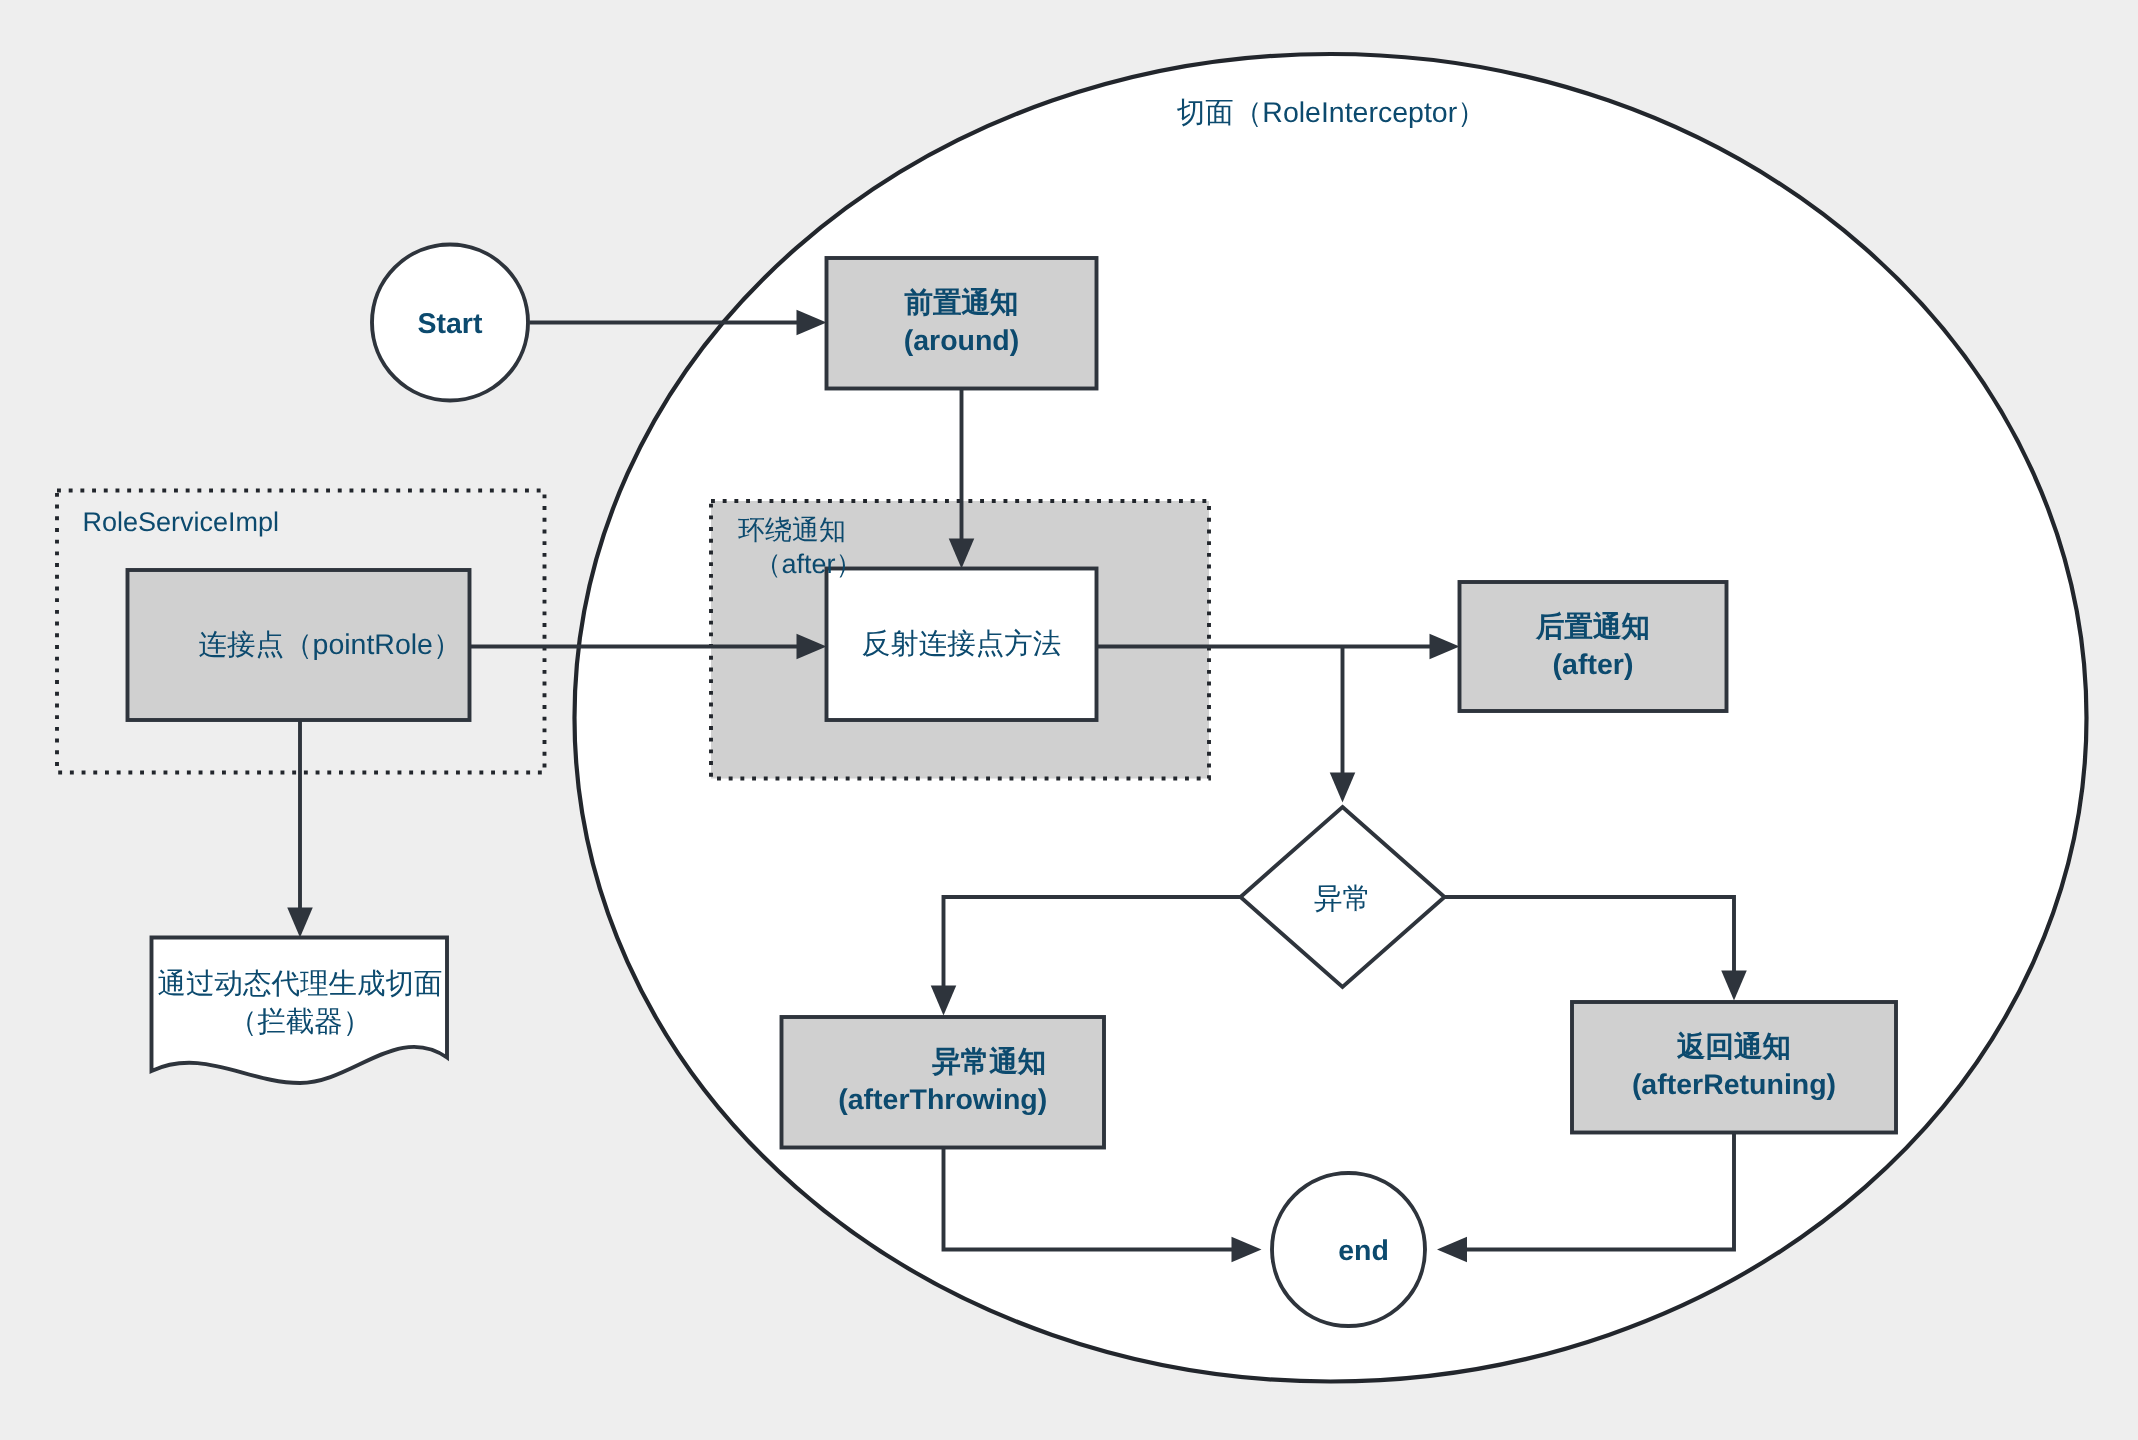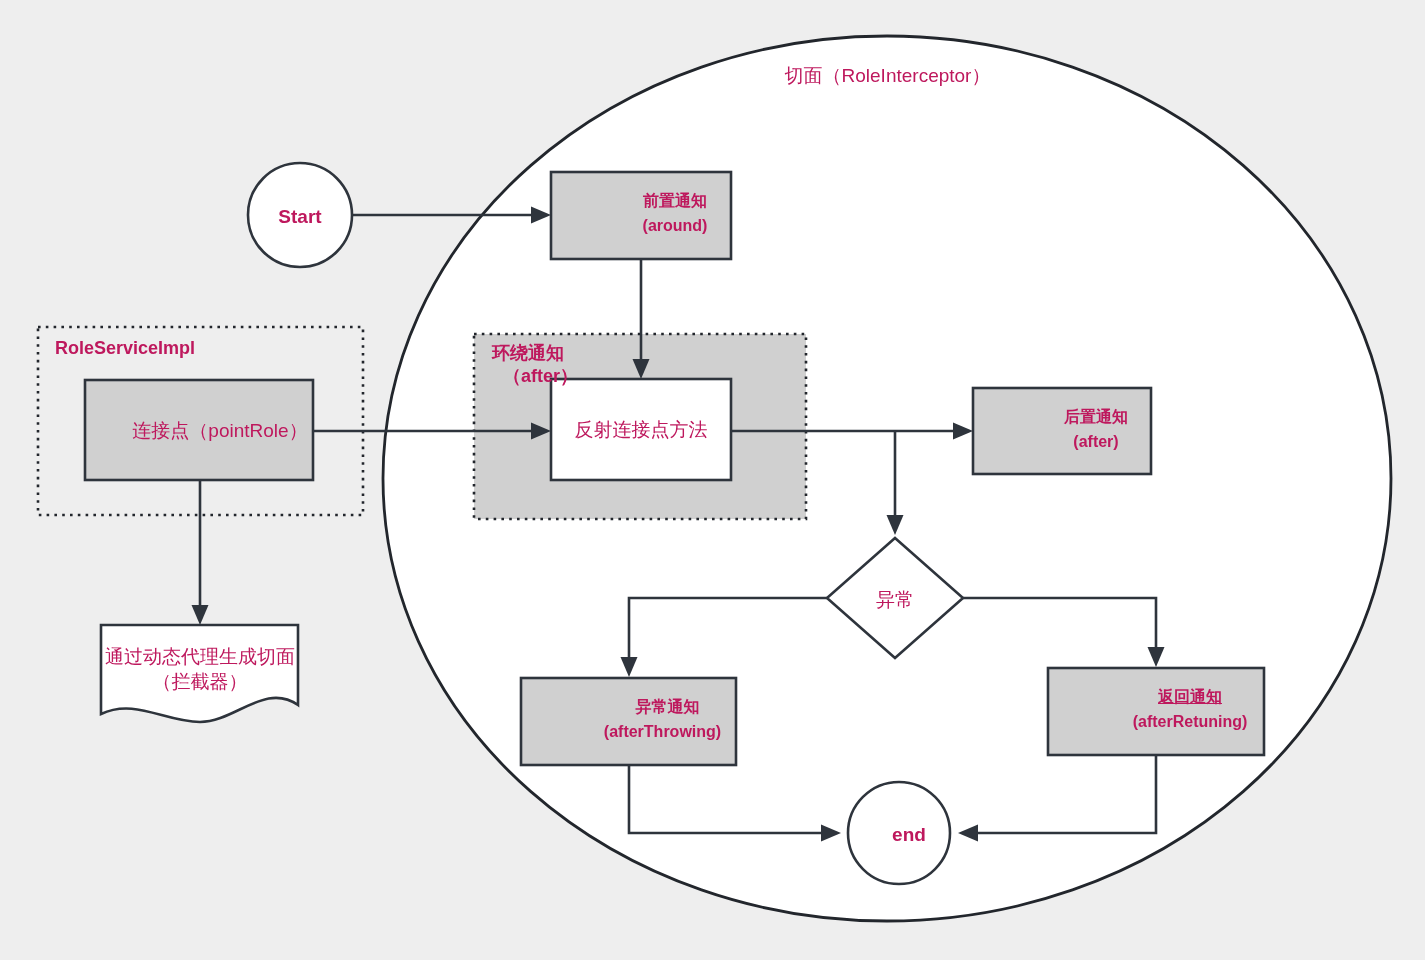--- a/index.html
+++ b/index.html
@@ -62,41 +62,40 @@
     stroke-linejoin: miter;
     stroke-linecap: butt;
   }
   .arrowhead {
     fill: #2e343c;
     stroke: none;
   }
   .lbl {
     position: absolute;
     text-align: center;
-    color: #be185d;
+    color: #0c4a6e;
     line-height: 1.26;
     white-space: pre;
     pointer-events: none;
   }
   .lbl-plain {
     font-size: 19px;
     font-weight: 400;
   }
   .lbl-bold {
-    font-size: 16px;
+    font-size: 19px;
     font-weight: 700;
-    padding-left: 34px;
   }
   .lbl-title {
     font-size: 19px;
     font-weight: 400;
   }
   .lbl-container-title {
     font-size: 18px;
-    font-weight: 700;
+    font-weight: 400;
     text-align: left;
   }
   .lbl-circle {
     font-size: 19px;
     font-weight: 700;
   }
 </style>
 </head>
 <body>
 
@@ -195,24 +194,24 @@
 
   <div class="lbl lbl-plain" style="left:85px; top:419px; width:270px;">连接点（pointRole）</div>
 
   <div class="lbl lbl-plain" style="left:551px; top:418px; width:180px;">反射连接点方法</div>
 
   <div class="lbl lbl-bold" style="left:973px; top:407px; width:178px;">后置通知</div>
   <div class="lbl lbl-bold" style="left:973px; top:432px; width:178px;">(after)</div>
 
   <div class="lbl lbl-plain" style="left:845px; top:588px; width:100px;">异常</div>
 
-  <div class="lbl lbl-bold" style="left:507px; top:697px; width:253px;">异常通知</div>
+  <div class="lbl lbl-bold" style="left:533px; top:697px; width:253px;">异常通知</div>
   <div class="lbl lbl-bold" style="left:521px; top:722px; width:215px;">(afterThrowing)</div>
 
-  <div class="lbl lbl-bold" style="left:1048px; top:687px; width:216px;text-decoration:underline;">返回通知</div>
+  <div class="lbl lbl-bold" style="left:1048px; top:687px; width:216px;">返回通知</div>
   <div class="lbl lbl-bold" style="left:1048px; top:712px; width:216px;">(afterRetuning)</div>
 
   <div class="lbl lbl-circle" style="left:847px; top:823px; width:124px;">end</div>
 
   <div class="lbl lbl-plain" style="left:92px; top:645px; width:216px;">通过动态代理生成切面</div>
   <div class="lbl lbl-plain" style="left:92px; top:670px; width:216px;">（拦截器）</div>
 
 </div>
 
 </body></html>

